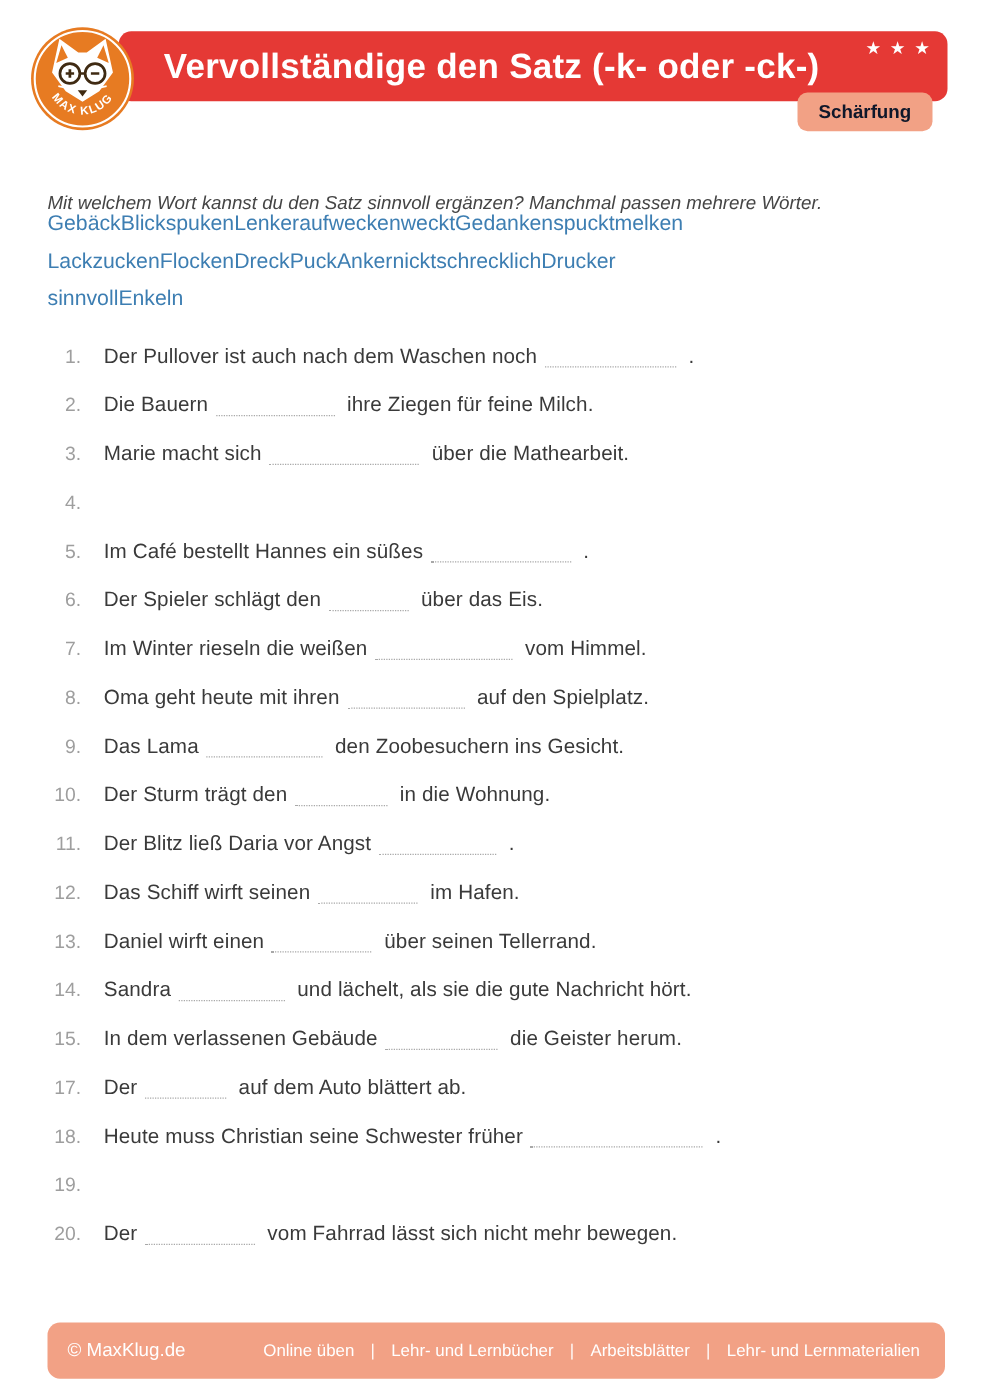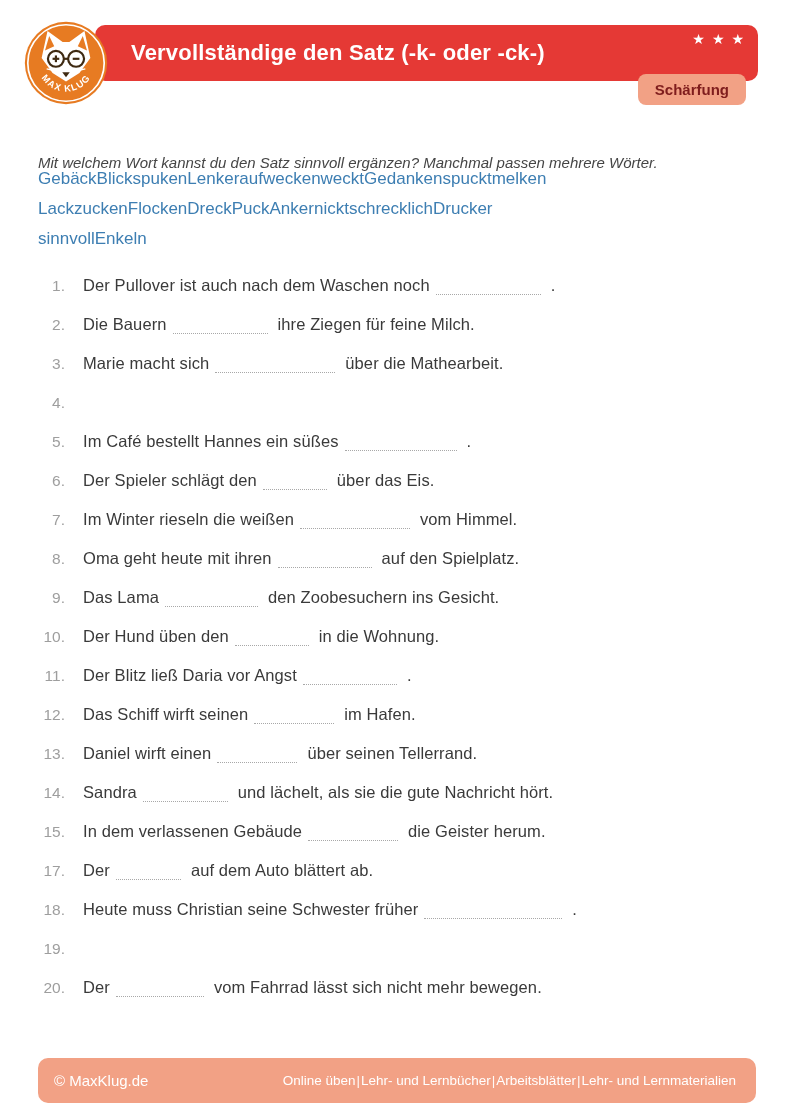--- a/index.html
+++ b/index.html
@@ -18,31 +18,31 @@
     font-family:"Liberation Sans","DejaVu Sans",sans-serif;
     color:var(--text);
   }
   
   .banner{
     position:absolute;left:95px;right:36px;top:25px;height:56px;
     background:var(--red);border-radius:10px;
     display:flex;align-items:center;
   }
   .banner-title{
-    color:#fff;font-weight:bold;font-size:22px;padding-left:36px;
+    color:#fff;font-weight:bold;font-size:28px;padding-left:36px;
     letter-spacing:.2px;white-space:nowrap;
   }
   .stars-row{
     position:absolute;top:7px;right:14px;display:flex;gap:7px;
     font-family:"DejaVu Sans",sans-serif;
   }
   .star{color:#fff;font-size:14px;line-height:14px;}
   .badge{
     position:absolute;top:74px;right:48px;height:31px;
-    background:var(--salmon);color:#7f1d1d;font-weight:bold;font-size:15px;
+    background:var(--salmon);color:#0f172a;font-weight:bold;font-size:15px;
     border-radius:8px;display:flex;align-items:center;padding:0 17px;
   }
   .logo{position:absolute;left:24px;top:20px;width:84px;height:86px;}
   
   .instruction{
     position:absolute;left:38px;right:38px;top:130px;
     font-style:italic;font-size:15px;color:#454545;margin-top:24px;
   }
   
   .wordbank{
@@ -63,21 +63,21 @@
     border-bottom:1.5px dotted var(--dotgray);
     margin:0 10px 0 6px;
   }
   
   .footer{
     position:absolute;left:38px;right:38px;top:1058px;height:45px;
     background:var(--salmon);border-radius:10px;color:#fff;
     display:flex;align-items:center;padding:4px 16px;
   }
   .f-copy{font-size:15px;}
-  .f-links{margin-left:auto;display:flex;align-items:center;gap:1px;font-size:13.5px;padding-right:4px;}
+  .f-links{margin-left:auto;display:flex;align-items:center;gap:13px;font-size:13.5px;padding-right:4px;}
   .f-sep{opacity:.95;}
   .f-link{cursor:pointer;white-space:nowrap;}
 </style>
 </head>
 <body>
 
 <div class="banner">
   <div class="banner-title">Vervollständige den Satz (-k- oder -ck-)</div>
   <div class="stars-row">
       <span class="star">★</span>
@@ -179,21 +179,21 @@
     <div class="s-row">
       <span class="s-num">8.</span>
       <span class="s-text"><span class="before">Oma geht heute mit ihren</span><span class="blank" style="width: 94px;"></span><span class="after">auf den Spielplatz.</span></span>
     </div>
     <div class="s-row">
       <span class="s-num">9.</span>
       <span class="s-text"><span class="before">Das Lama</span><span class="blank" style="width: 93px;"></span><span class="after">den Zoobesuchern ins Gesicht.</span></span>
     </div>
     <div class="s-row">
       <span class="s-num">10.</span>
-      <span class="s-text"><span class="before">Der Hund üben den</span><span class="blank" style="width: 74px;"></span><span class="after">in die Wohnung.</span></span>
+      <span class="s-text"><span class="before">Der Sturm trägt den</span><span class="blank" style="width: 74px;"></span><span class="after">in die Wohnung.</span></span>
     </div>
     <div class="s-row">
       <span class="s-num">11.</span>
       <span class="s-text"><span class="before">Der Blitz ließ Daria vor Angst</span><span class="blank" style="width: 94px;"></span><span class="after">.</span></span>
     </div>
     <div class="s-row">
       <span class="s-num">12.</span>
       <span class="s-text"><span class="before">Das Schiff wirft seinen</span><span class="blank" style="width: 80px;"></span><span class="after">im Hafen.</span></span>
     </div>
     <div class="s-row">

